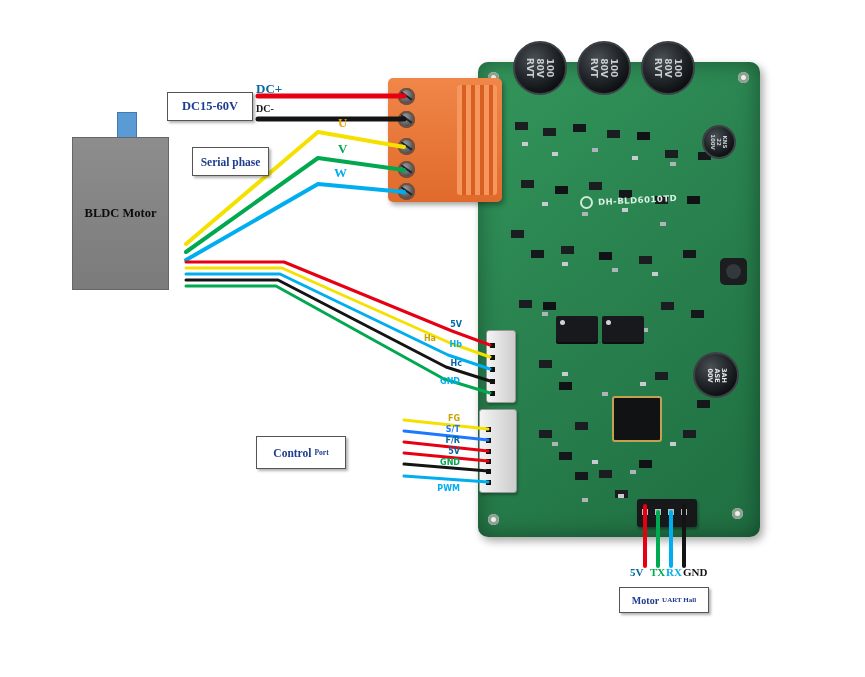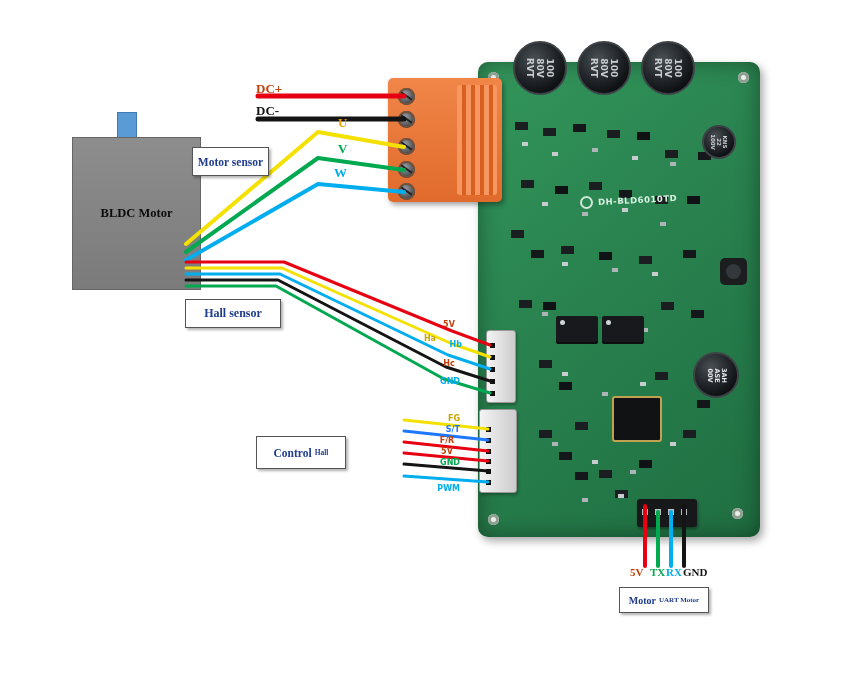--- a/index.html
+++ b/index.html
@@ -79,34 +79,34 @@
   .pin { position:absolute; width:5px; height:5px; background:#101010; }
   .pin-header { position:absolute; left:637px; top:499px; width:60px; height:28px; z-index:2;
           background:#17181a; border-radius:3px; box-shadow:1px 2px 3px rgba(0,0,0,.4); }
   .pin-header .hpin { position:absolute; top:10px; width:6px; height:6px; background:#b9bfc3; }
 
   
   .wires { position:absolute; left:0; top:0; z-index:5; pointer-events:none; }
   .wires polyline { fill:none; stroke-linecap:round; stroke-linejoin:round; }
 
   
-  .motor { position:absolute; left:72px; top:137px; width:129px; height:153px; z-index:4;
+  .motor { position:absolute; left:72px; top:137px; width:97px; height:153px; z-index:4;
           background:linear-gradient(180deg,#8d8d8d,#7b7b7b); border:1px solid #666;
           display:flex; align-items:center; justify-content:center; }
   .motor-tab { position:absolute; left:117px; top:112px; width:20px; height:26px; z-index:4;
           background:#5b9bd5; border:1px solid #3f7ab3; }
   .motor-label { color:#0c0c0c; font-weight:bold; font-size:12.5px; }
 
   
   .label-box { position:absolute; background:#ffffff; border:1px solid #555; z-index:10;
           display:flex; align-items:center; justify-content:center; gap:3px;
           color:#1f3c8f; font-weight:bold; box-shadow:1.5px 1.5px 2.5px rgba(0,0,0,.3); }
   .txt { position:absolute; font-weight:bold; z-index:10; white-space:nowrap; }
   .tiny { font-family:"DejaVu Sans", sans-serif; font-size:8px; text-align:right; width:26px; }
-  .t-red    { color:#c2410c;text-align:center; }
+  .t-red    { color:#0369a1; }
   .t-black  { color:#141414; }
   .t-dkyellow { color:#c8a400; }
   .t-green  { color:#00a84f; }
   .t-cyan   { color:#00aeef; }
   .t-blue   { color:#1e78ff; }
   .t-orange { color:#f0a000; }
 </style>
 </head>
 <body>
 
@@ -200,49 +200,49 @@
     <polyline points="658,512 658,566" stroke-width="4" stroke="#00a84f"></polyline>
     <polyline points="671,512 671,566" stroke-width="4" stroke="#00aeef"></polyline>
     <polyline points="684,506 684,566" stroke-width="4" stroke="#141414"></polyline>
   </svg>
 
   <div class="motor-tab"></div>
   <div class="motor">
     <span class="motor-label">BLDC Motor</span>
   </div>
 
+  <div class="label-box" style="left:167px; top:92px; width:86px; height:29px; font-size:12.5px;">DC15-60V</div>
   <div class="txt t-red" style="left:256px; top:81px; font-size:13px;">DC+</div>
-  <div class="txt t-black" style="left:256px; top:103px; font-size:13px;font-family:Liberation Serif, serif;">DC-</div>
-
-  <div class="label-box" style="left:192px; top:147px; width:77px; height:29px; font-size:11.5px;">Motor sensor</div>
+  <div class="txt t-black" style="left:256px; top:103px; font-size:10px;font-family:Liberation Serif, serif;">DC-</div>
+
+  <div class="label-box" style="left:192px; top:147px; width:77px; height:29px; font-size:11.5px;">Serial phase</div>
   <div class="txt t-orange" style="left:338px; top:115px; font-size:13px;">U</div>
   <div class="txt t-green" style="left:338px; top:141px; font-size:13px;">V</div>
   <div class="txt t-cyan" style="left:334px; top:165px; font-size:13px;">W</div>
 
-  <div class="label-box" style="left:185px; top:299px; width:96px; height:29px; font-size:12px;">Hall sensor</div>
   <div class="txt tiny t-red" style="left:436px; top:320px;">5V</div>
   <div class="txt tiny t-dkyellow" style="left:410px; top:334px;">Ha</div>
   <div class="txt tiny t-cyan" style="left:436px; top:340px;">Hb</div>
   <div class="txt tiny t-red" style="left:436px; top:359px;">Hc</div>
   <div class="txt tiny t-cyan" style="left:434px; top:377px;">GND</div>
 
   <div class="label-box" style="left:256px; top:436px; width:90px; height:33px;">
     <span style="font-size:11.5px;">Control</span>
-    <span style="font-size:7.5px;">Hall</span>
+    <span style="font-size:7.5px;">Port</span>
   </div>
   <div class="txt tiny t-dkyellow" style="left:434px; top:414px;">FG</div>
   <div class="txt tiny t-blue" style="left:434px; top:425px;">S/T</div>
   <div class="txt tiny t-red" style="left:434px; top:436px;">F/R</div>
   <div class="txt tiny t-red" style="left:434px; top:447px;">5V</div>
   <div class="txt tiny t-green" style="left:434px; top:458px;">GND</div>
   <div class="txt tiny t-cyan" style="left:434px; top:484px;">PWM</div>
 
   <div class="txt t-red" style="left:630px; top:566px; font-size:11px;">5V</div>
   <div class="txt t-green" style="left:650px; top:566px; font-size:11px;">TX</div>
   <div class="txt t-cyan" style="left:666px; top:566px; font-size:11px;">RX</div>
   <div class="txt t-black" style="left:683px; top:566px; font-size:11px;">GND</div>
 
   <div class="label-box" style="left:619px; top:587px; width:90px; height:26px;">
     <span style="font-size:10px;">Motor</span>
-    <span style="font-size:7px;">UART Motor</span>
+    <span style="font-size:7px;">UART Hall</span>
   </div>
 
 </div>
 
 </body></html>

